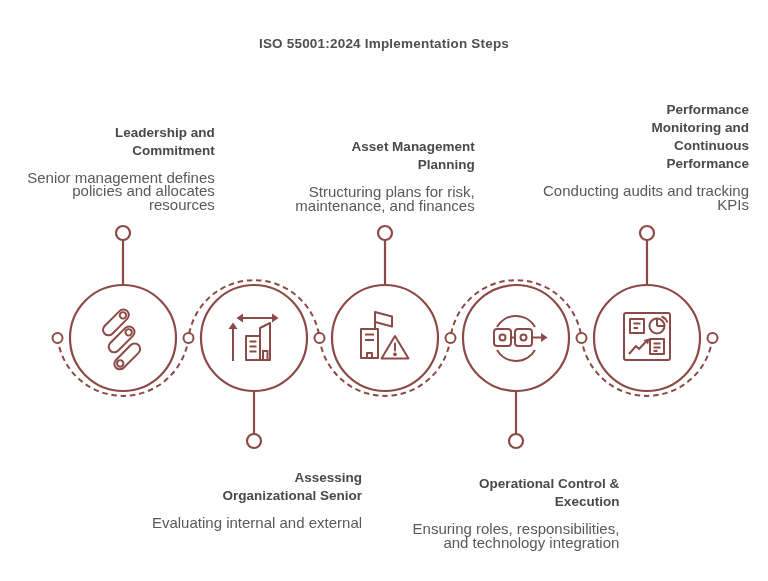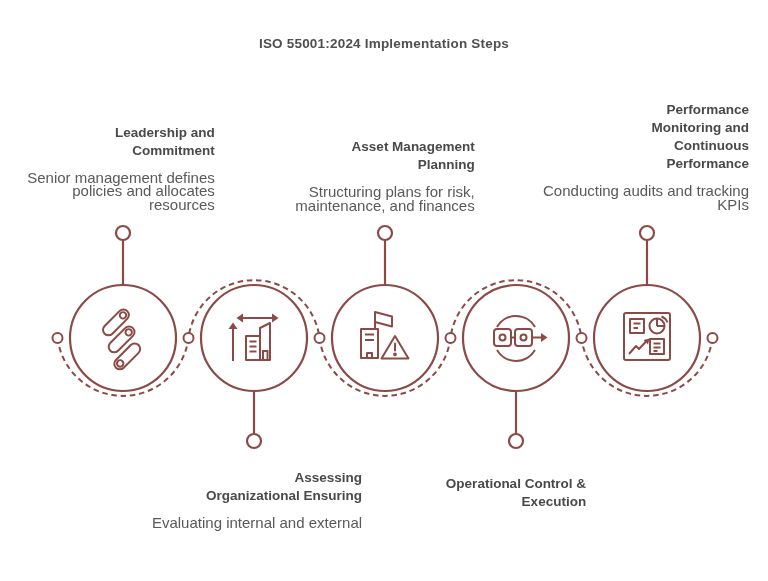--- a/index.html
+++ b/index.html
@@ -168,21 +168,21 @@
     <div class="desc">
       <span class="line">Senior management defines</span>
       <span class="line">policies and allocates</span>
       <span class="line">resources</span>
     </div>
   </div>
 
   <div class="step-label label-pos-2">
     <div class="heading">
       <span class="line">Assessing</span>
-      <span class="line">Organizational Ensuring</span>
+      <span class="line">Organizational Senior</span>
     </div>
     <div class="desc">
       <span class="line">Evaluating internal and external</span>
     </div>
   </div>
 
   <div class="step-label label-pos-3">
     <div class="heading">
       <span class="line">Asset Management</span>
       <span class="line">Planning</span>
@@ -190,20 +190,24 @@
     <div class="desc">
       <span class="line">Structuring plans for risk,</span>
       <span class="line">maintenance, and finances</span>
     </div>
   </div>
 
   <div class="step-label label-pos-4">
     <div class="heading">
       <span class="line">Operational Control &amp;</span>
       <span class="line">Execution</span>
+    </div>
+    <div class="desc">
+      <span class="line">Ensuring roles, responsibilities,</span>
+      <span class="line">and technology integration</span>
     </div>
   </div>
 
   <div class="step-label label-pos-5">
     <div class="heading">
       <span class="line">Performance</span>
       <span class="line">Monitoring and</span>
       <span class="line">Continuous</span>
       <span class="line">Performance</span>
     </div>

